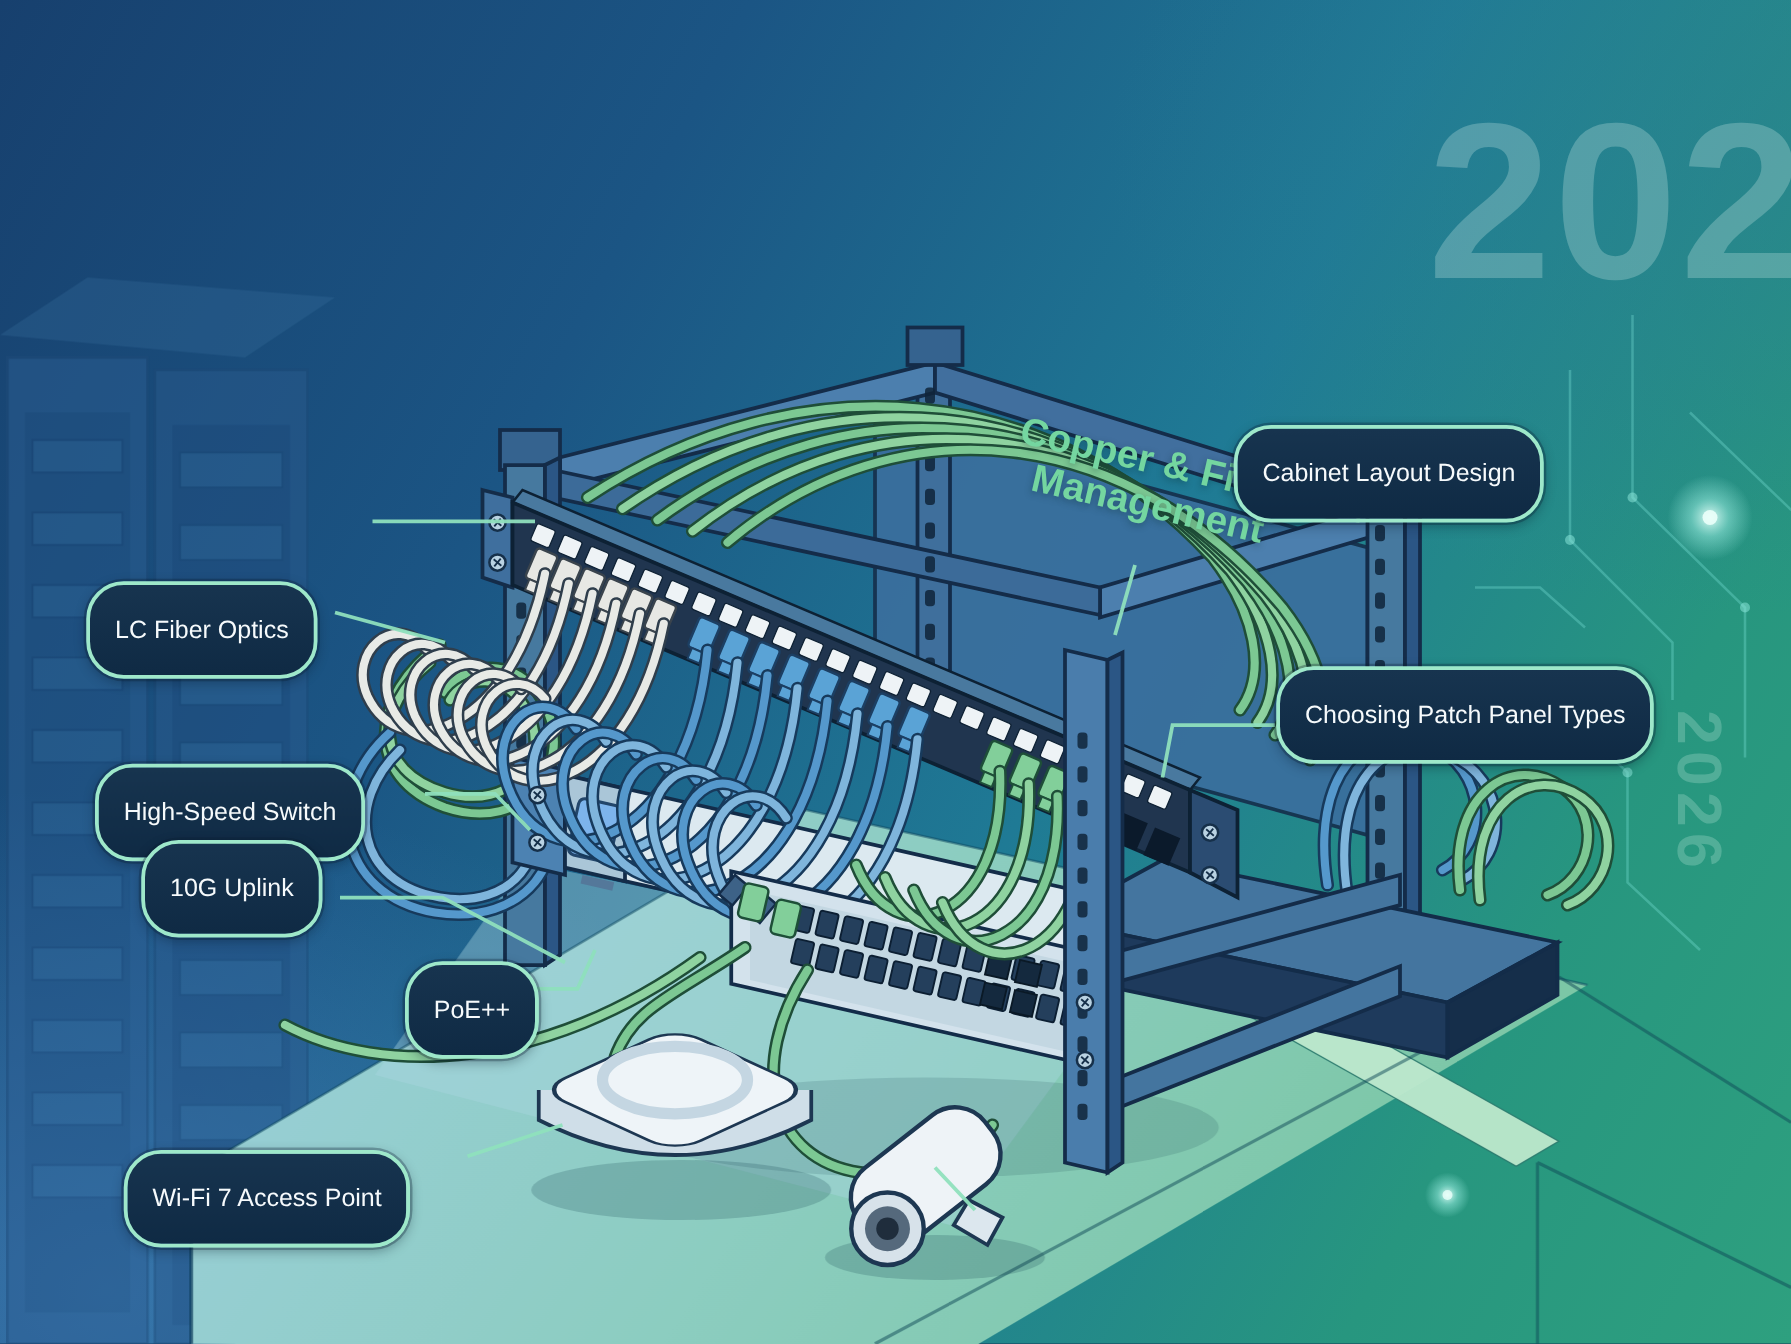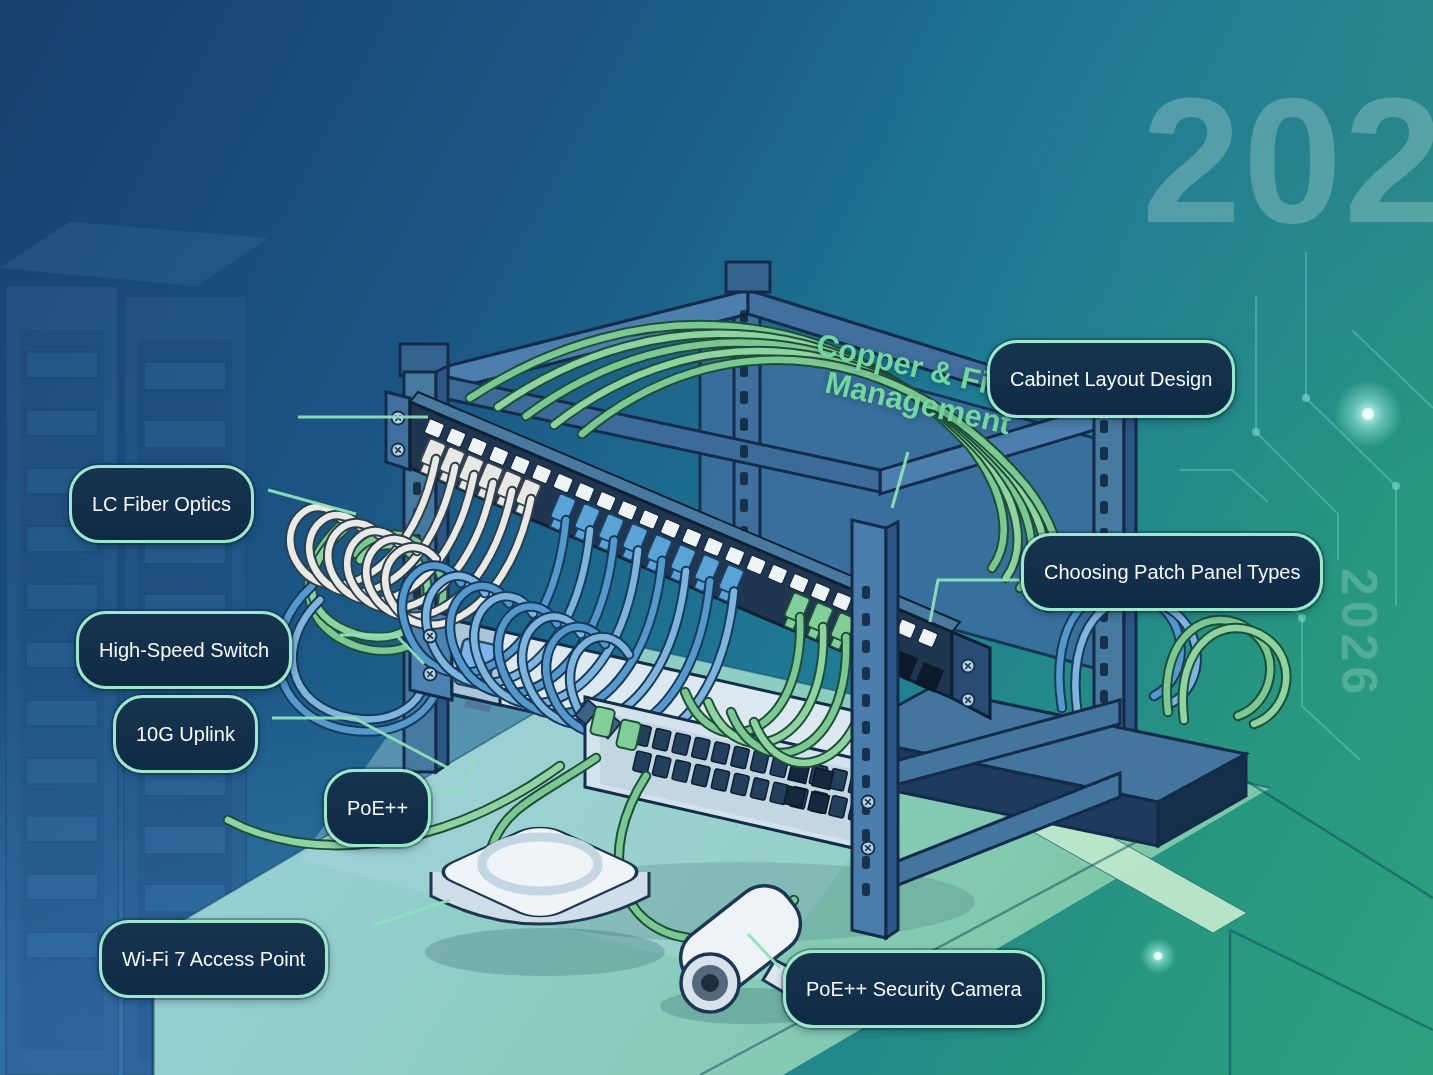--- a/index.html
+++ b/index.html
@@ -36,21 +36,21 @@
     position:absolute;z-index:3;white-space:nowrap;
     background:linear-gradient(180deg,#17344f,#0f2a44);
     border:3px solid #9ee8ca;border-radius:30px;
     color:#f6fafc;font-size:20px;font-weight:400;line-height:1;
     padding:26px 20px;
     box-shadow:0 0 0 2px rgba(10,30,50,.3),0 3px 9px rgba(5,20,35,.35);
   }
   .pill-cat6a{left:24px;top:393px;}
   .pill-lc{left:69px;top:465px;}
   .pill-switch{left:76px;top:611px;}
-  .pill-uplink{left:113px;top:695px;}
+  .pill-uplink{left:113px;top:672px;}
   .pill-poe{left:324px;top:769px;}
   .pill-wifi{left:99px;top:903px;margin-top:17px;}
   .pill-camera{left:783px;top:950px;}
   .pill-cabinet{left:987px;top:340px;}
   .pill-choosing{left:1021px;top:533px;}
 </style>
 </head>
 <body>
 
 <div class="canvas">
@@ -538,17 +538,16 @@
   <div class="overlay rack-label">
     <span>Copper &amp; Fiber</span><br>
     <span>Management</span>
   </div>
 
   <div class="pill pill-lc">LC Fiber Optics</div>
   <div class="pill pill-switch">High-Speed Switch</div>
   <div class="pill pill-uplink">10G Uplink</div>
   <div class="pill pill-poe">PoE++</div>
   <div class="pill pill-wifi">Wi-Fi 7 Access Point</div>
-  <div class="pill pill-camera">PoE++ Security Camera</div>
   <div class="pill pill-cabinet">Cabinet Layout Design</div>
   <div class="pill pill-choosing">Choosing Patch Panel Types</div>
 
 </div>
 
 </body></html>

